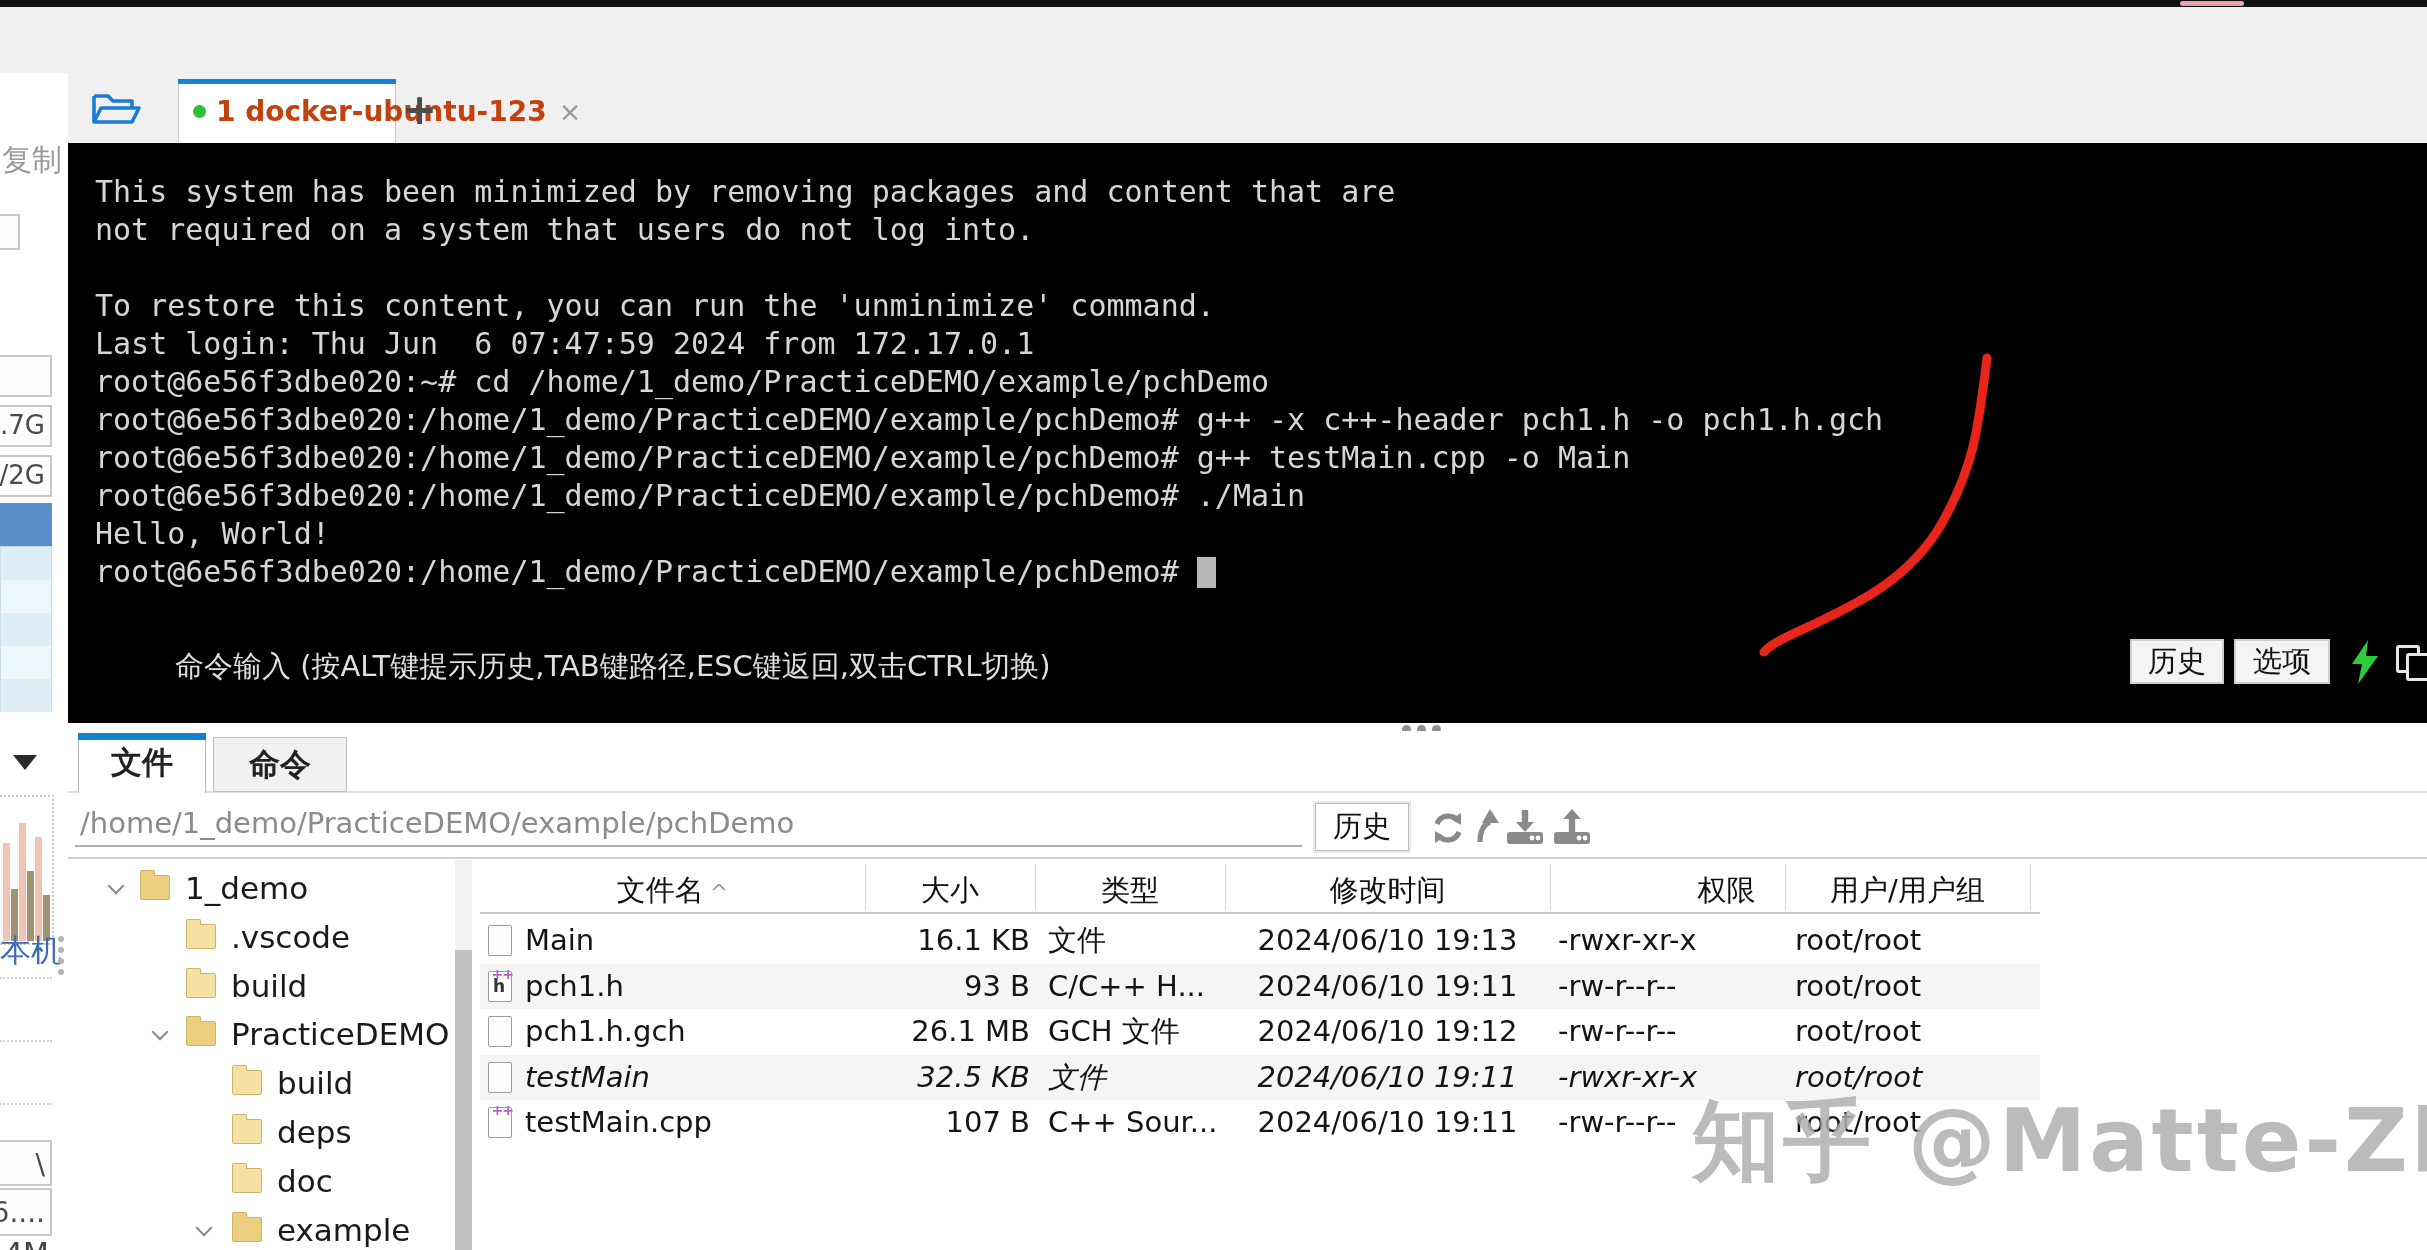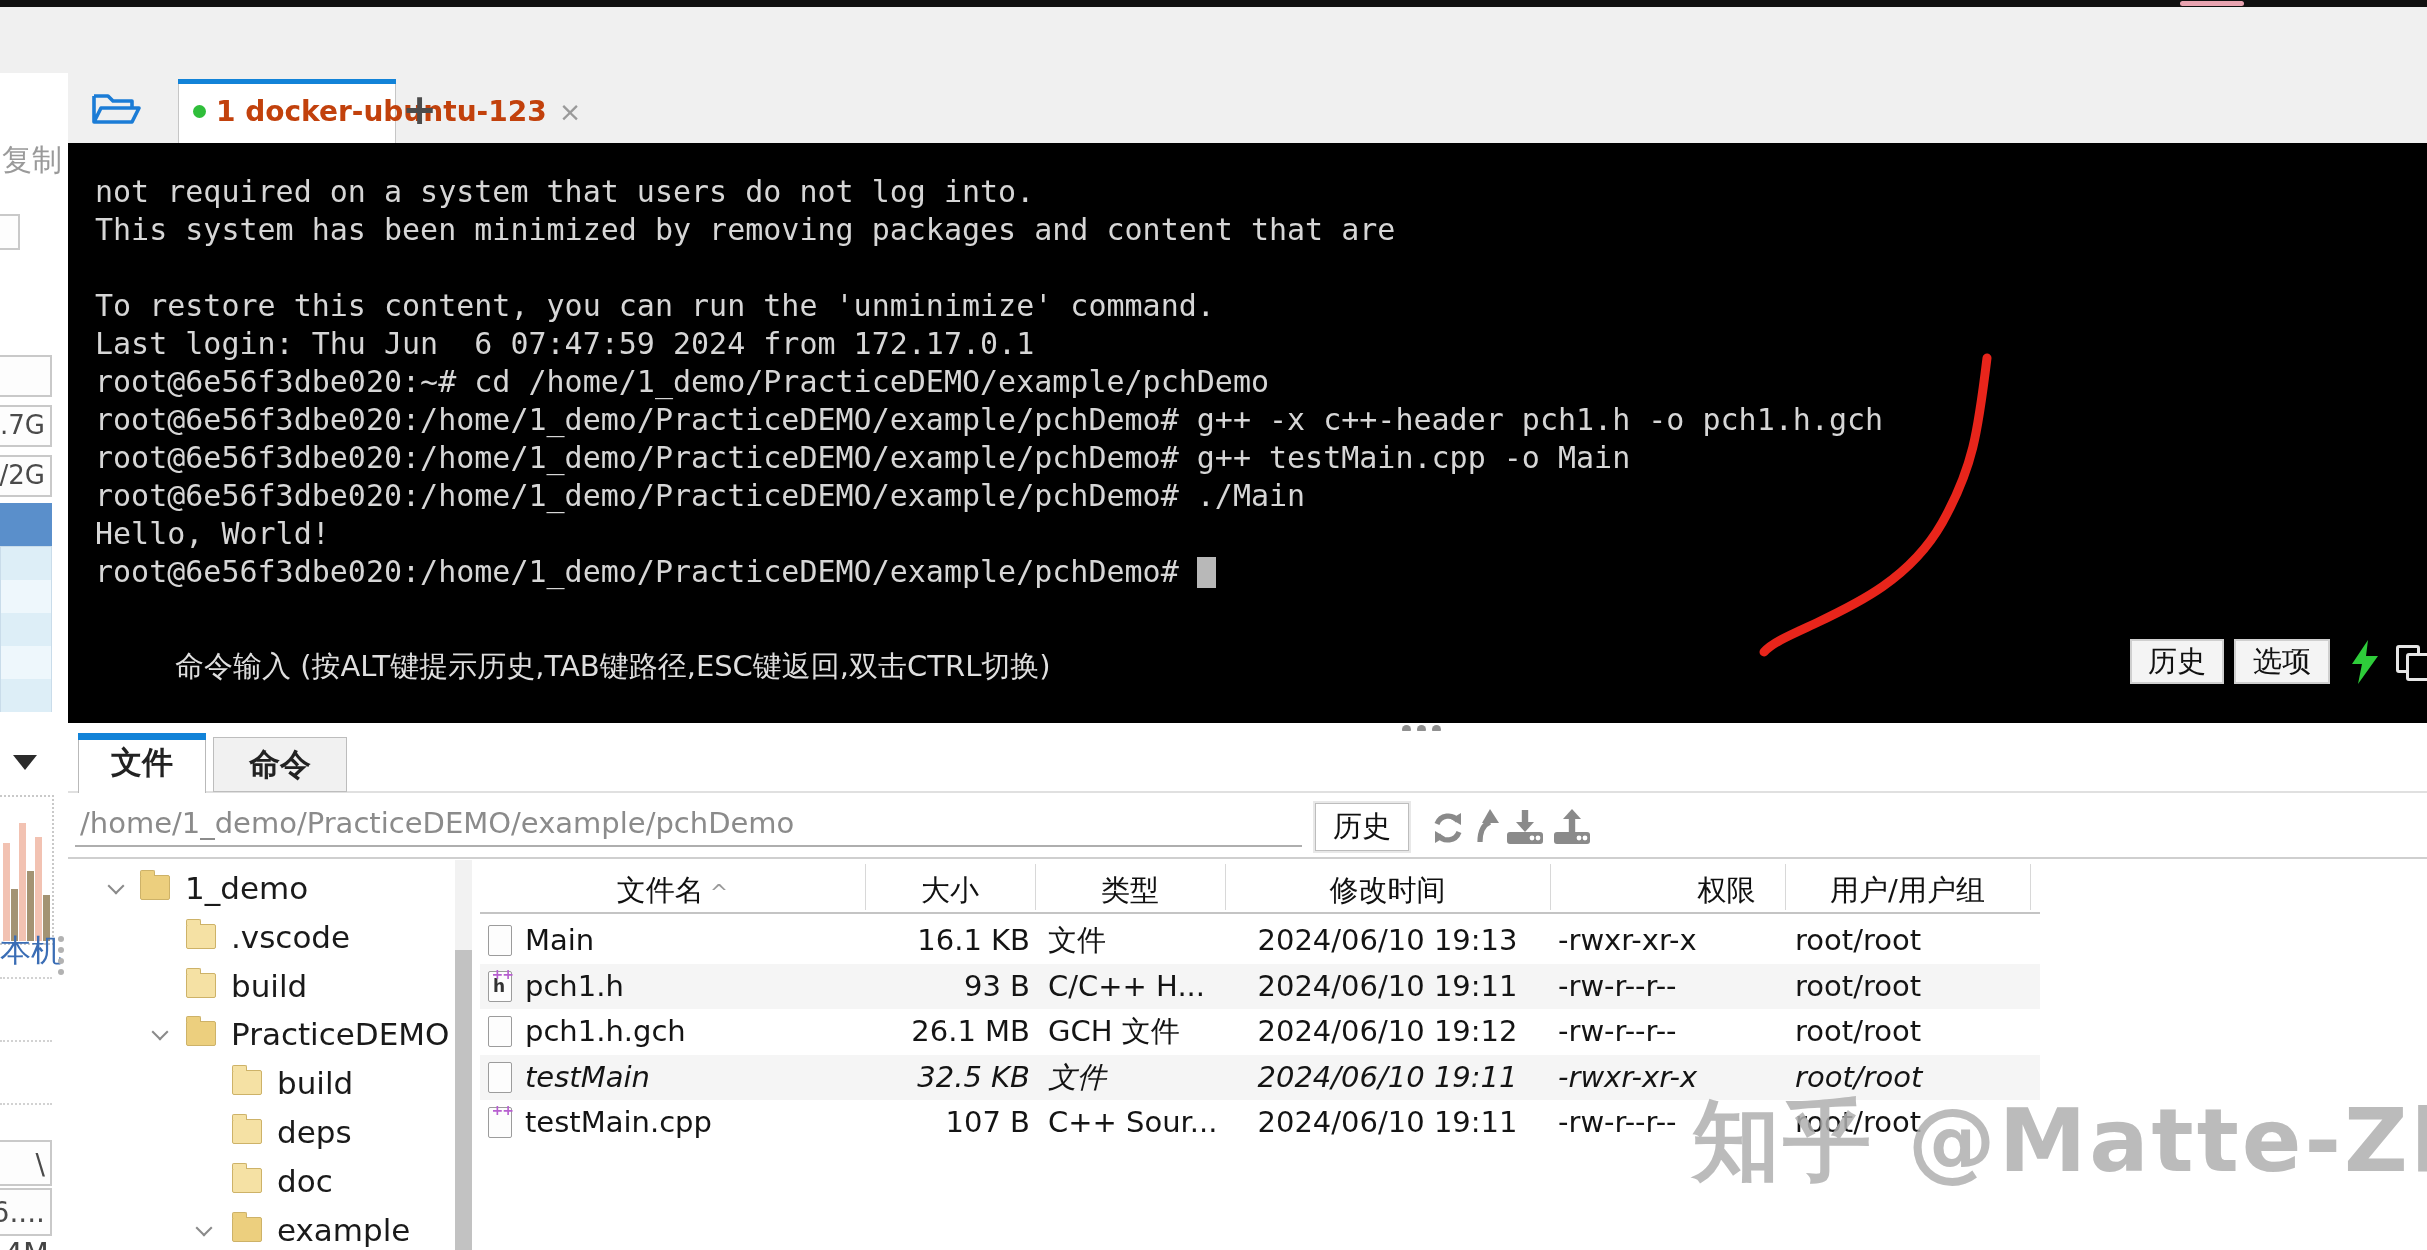--- a/index.html
+++ b/index.html
@@ -148,22 +148,22 @@
 <div class="abs term-tab">
   <span class="status-dot"></span>
   <span class="term-tab-label">1 docker-ubuntu-123</span>
   <span class="term-tab-close">×</span>
 </div>
 <div class="abs term-tab-accent"></div>
 <div class="abs new-tab-btn">+</div>
 
 <div class="abs terminal">
   <div class="term-out">
+      <div class="tline">This system has been minimized by removing packages and content that are</div>
       <div class="tline">not required on a system that users do not log into.</div>
-      <div class="tline">This system has been minimized by removing packages and content that are</div>
       <div class="tline"></div>
       <div class="tline">To restore this content, you can run the 'unminimize' command.</div>
       <div class="tline">Last login: Thu Jun  6 07:47:59 2024 from 172.17.0.1</div>
       <div class="tline">root@6e56f3dbe020:~# cd /home/1_demo/PracticeDEMO/example/pchDemo</div>
       <div class="tline">root@6e56f3dbe020:/home/1_demo/PracticeDEMO/example/pchDemo# g++ -x c++-header pch1.h -o pch1.h.gch</div>
       <div class="tline">root@6e56f3dbe020:/home/1_demo/PracticeDEMO/example/pchDemo# g++ testMain.cpp -o Main</div>
       <div class="tline">root@6e56f3dbe020:/home/1_demo/PracticeDEMO/example/pchDemo# ./Main</div>
       <div class="tline">Hello, World!</div>
       <div class="tline">root@6e56f3dbe020:/home/1_demo/PracticeDEMO/example/pchDemo# <span class="cursor"></span></div>
     </div>

